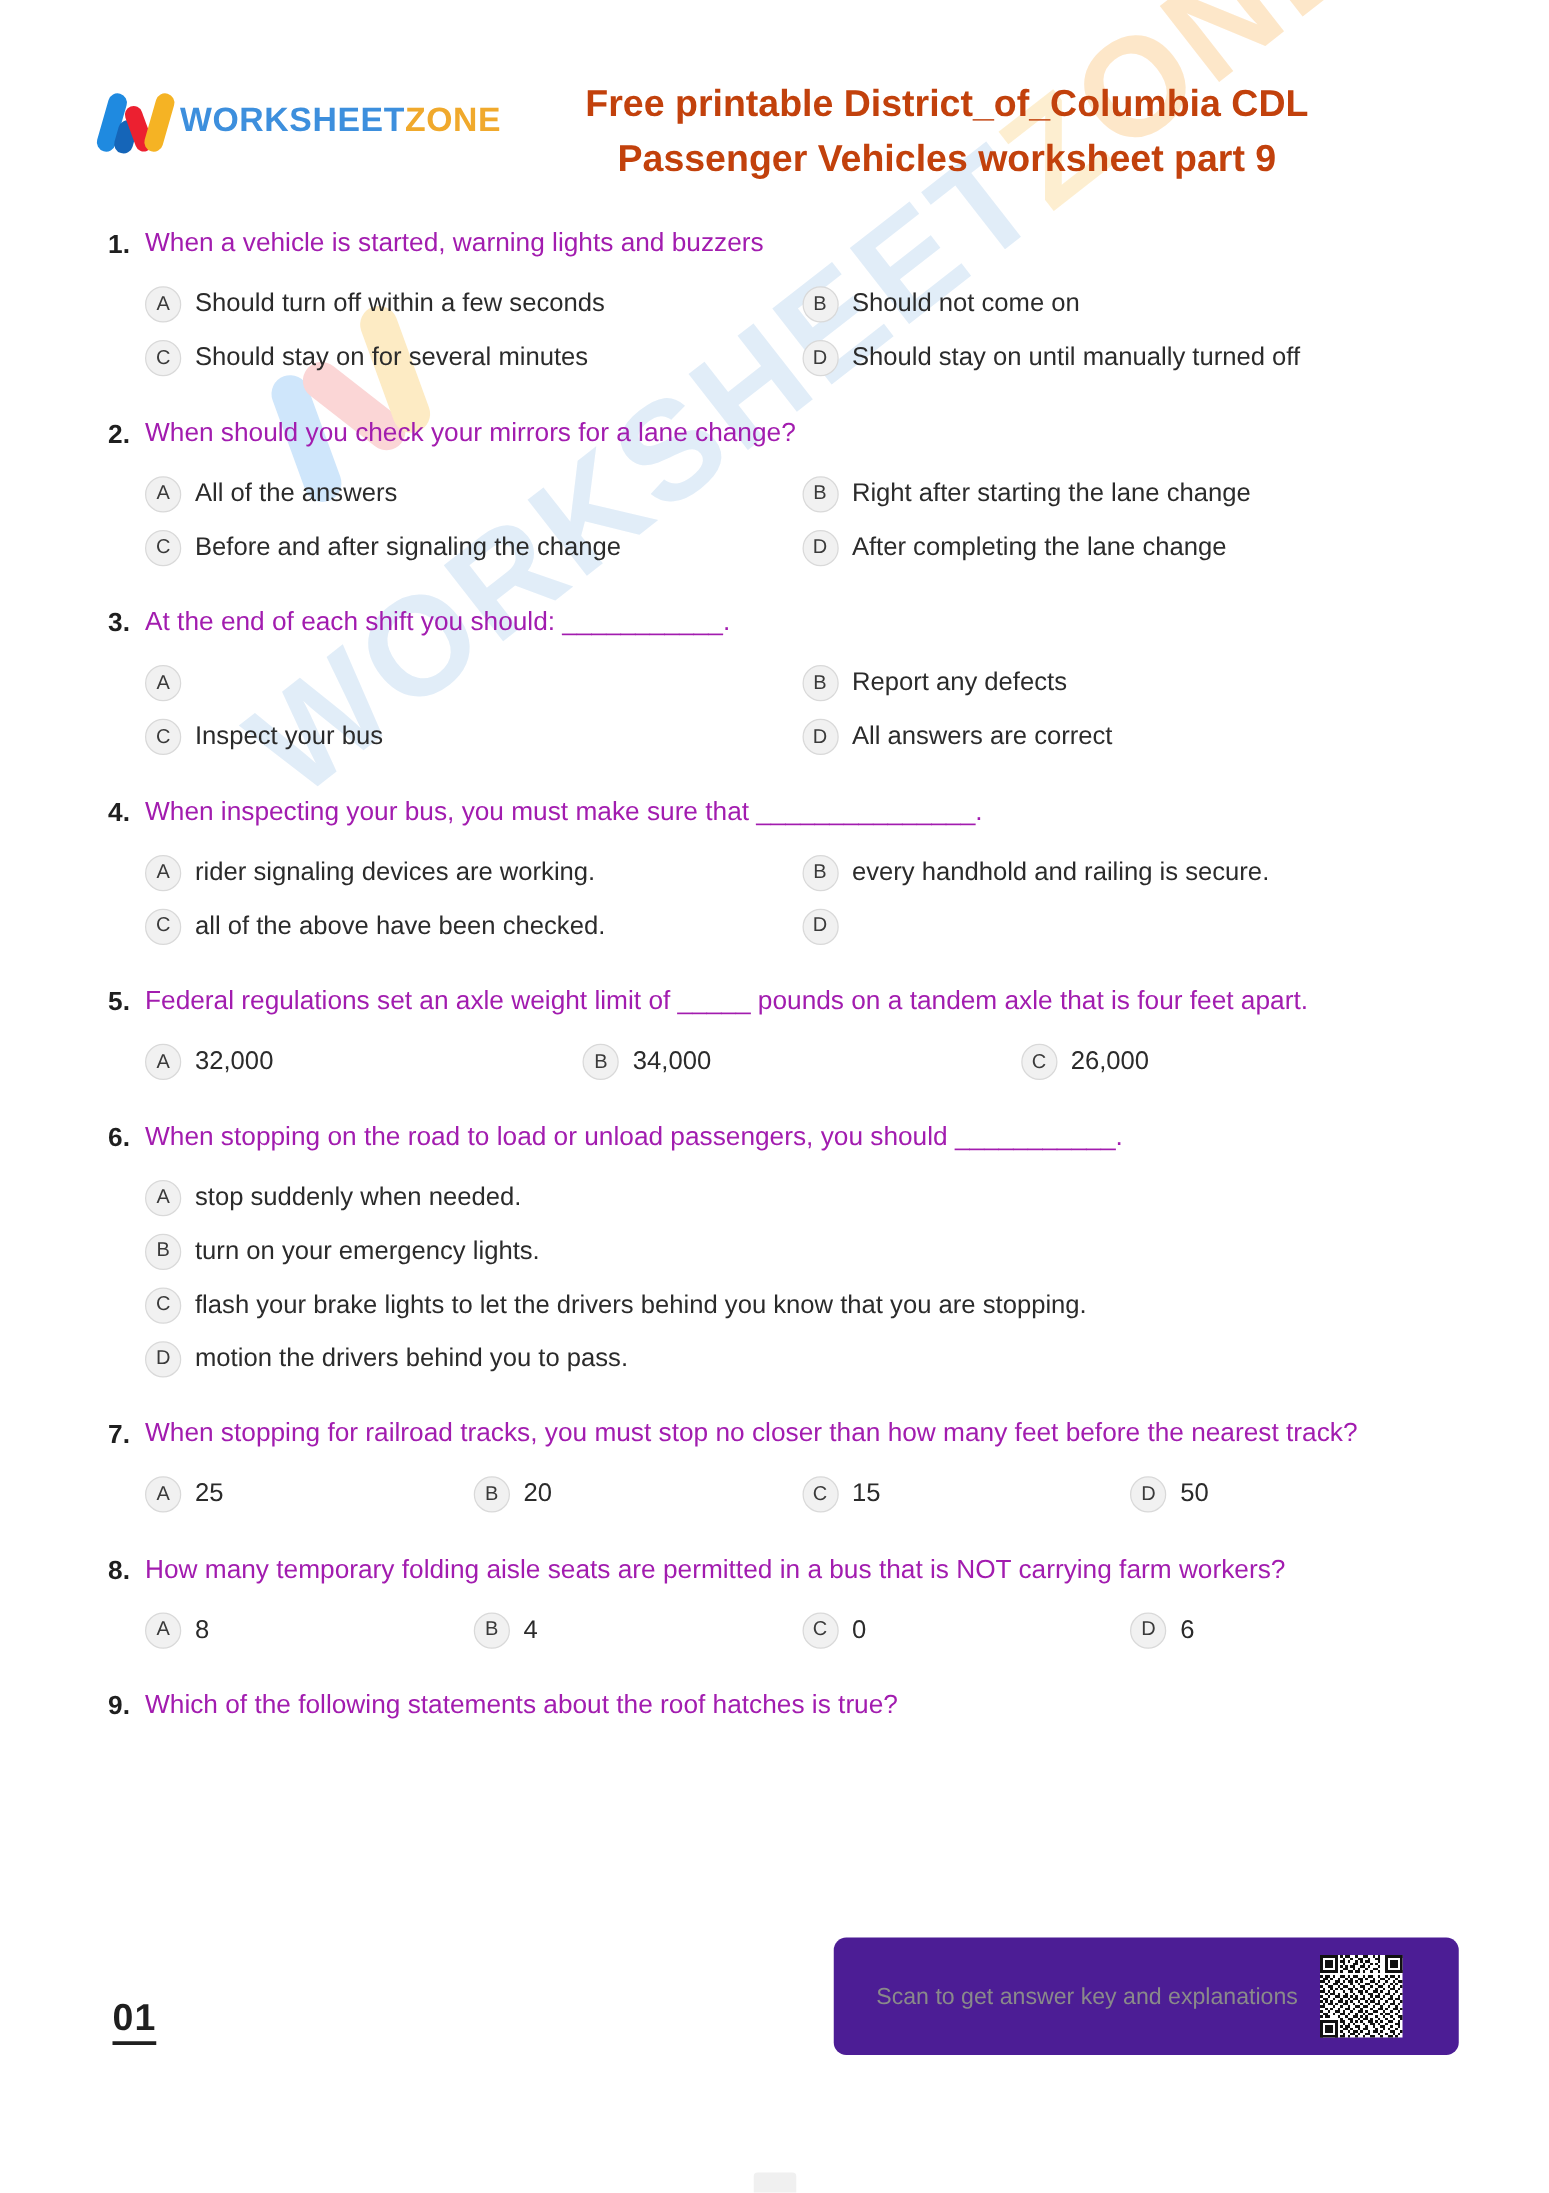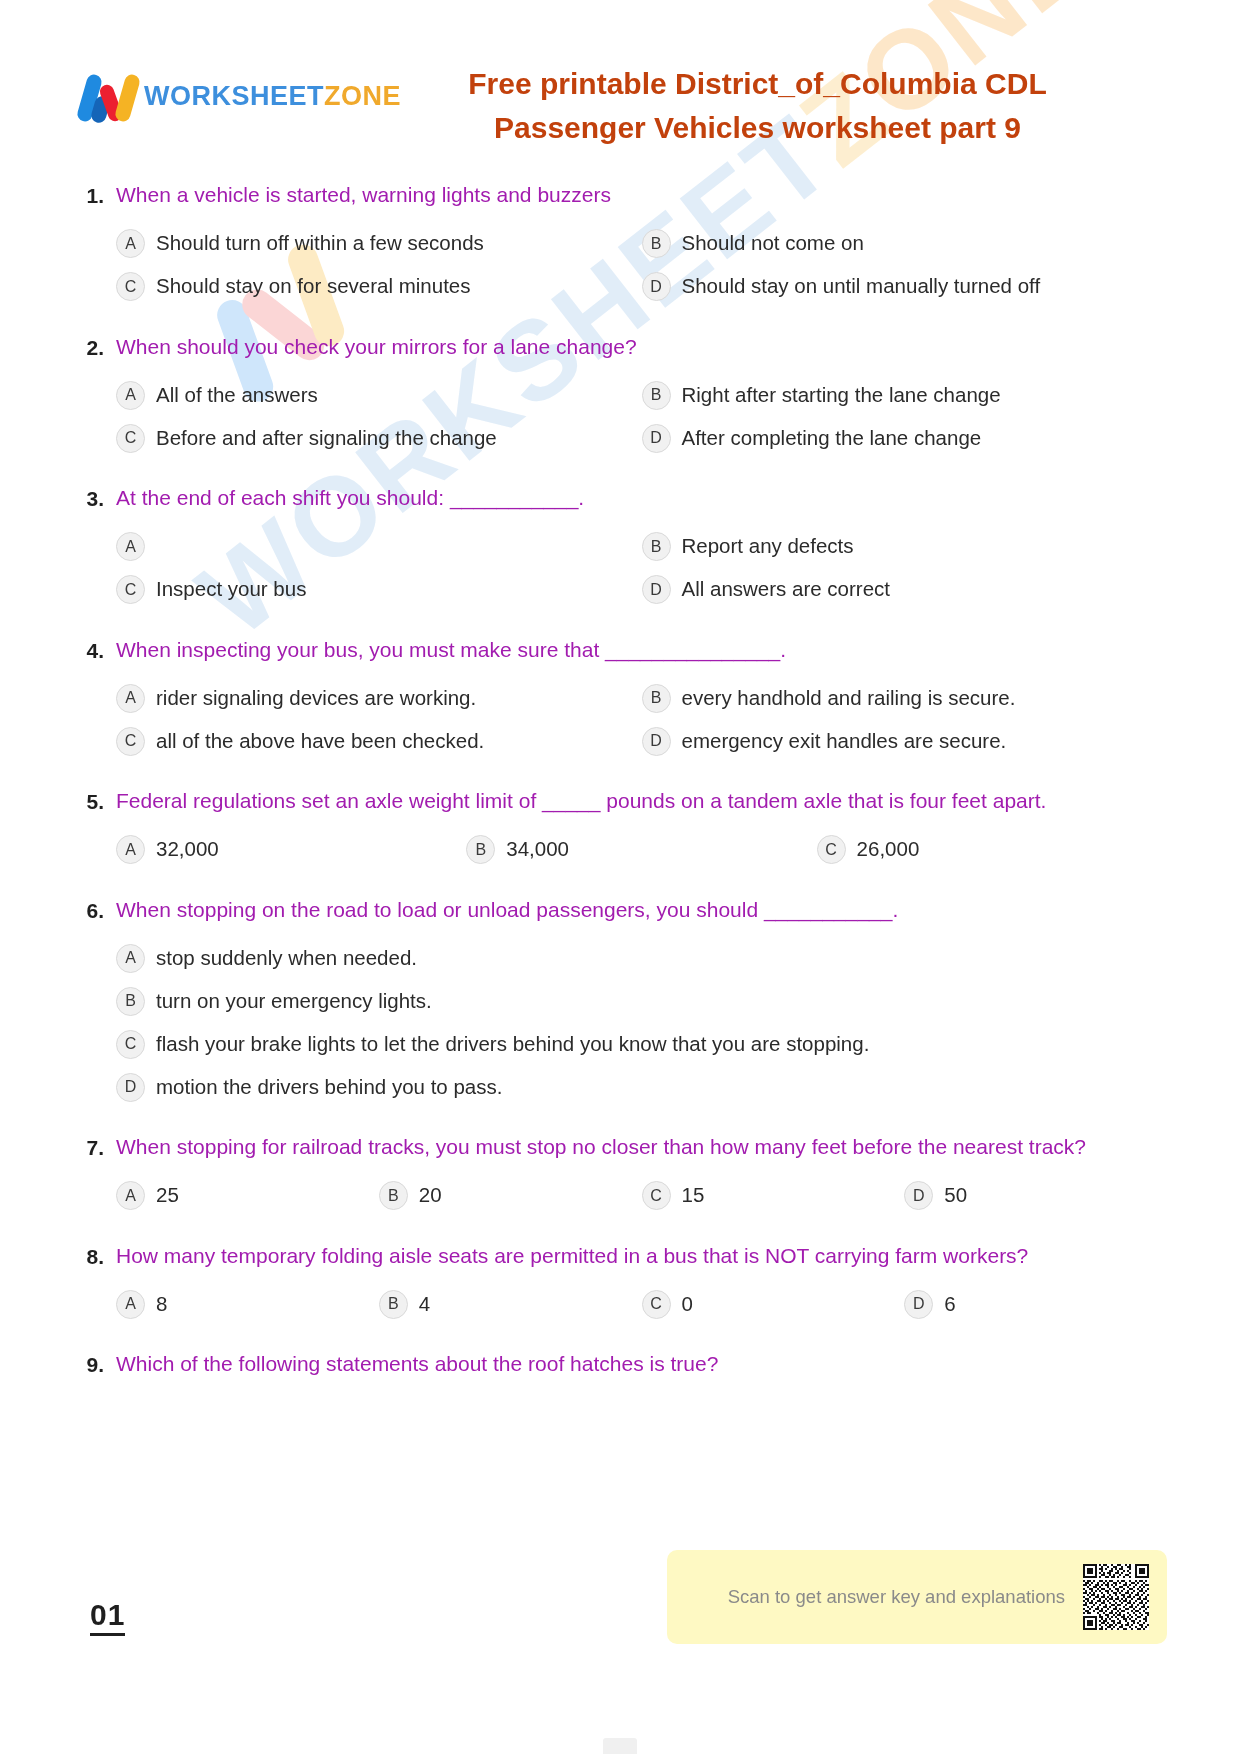--- a/index.html
+++ b/index.html
@@ -179,25 +179,25 @@
     color: #1f1f1f;
     border-bottom: 3px solid #1f1f1f;
     padding-bottom: 3px;
     line-height: 1;
     letter-spacing: 1px;
   }
   .scan-box {
     display: flex;
     align-items: center;
     gap: 18px;
-    background: #fef9c3;
+    background: #4c1d95;
     border-radius: 10px;
     padding: 14px 18px 14px 34px;
     width: 500px;
-    justify-content: flex-end;
+    justify-content: flex-start;
     margin-bottom: -8px;
   }
   .scan-text {
     font-size: 18.5px;
     color: #8a8a8a;
   }
   .qr { width: 66px; height: 66px; display:block; }
   .bottom-tab {
     position: absolute;
     left: 50%;
@@ -328,21 +328,20 @@
           <div class="opt">
             <div class="opt-letter">B</div>
             <div class="opt-text">every handhold and railing is secure.</div>
           </div>
           <div class="opt">
             <div class="opt-letter">C</div>
             <div class="opt-text">all of the above have been checked.</div>
           </div>
           <div class="opt">
             <div class="opt-letter">D</div>
-            <div class="opt-text">emergency exit handles are secure.</div>
           </div>
         </div>
       </div>
       <div class="q-block">
         <div class="q-head">
           <div class="q-num">5.</div>
           <div class="q-text">Federal regulations set an axle weight limit of _____ pounds on a tandem axle that is four feet apart.</div>
         </div>
         <div class="opts cols-3">
           <div class="opt">

